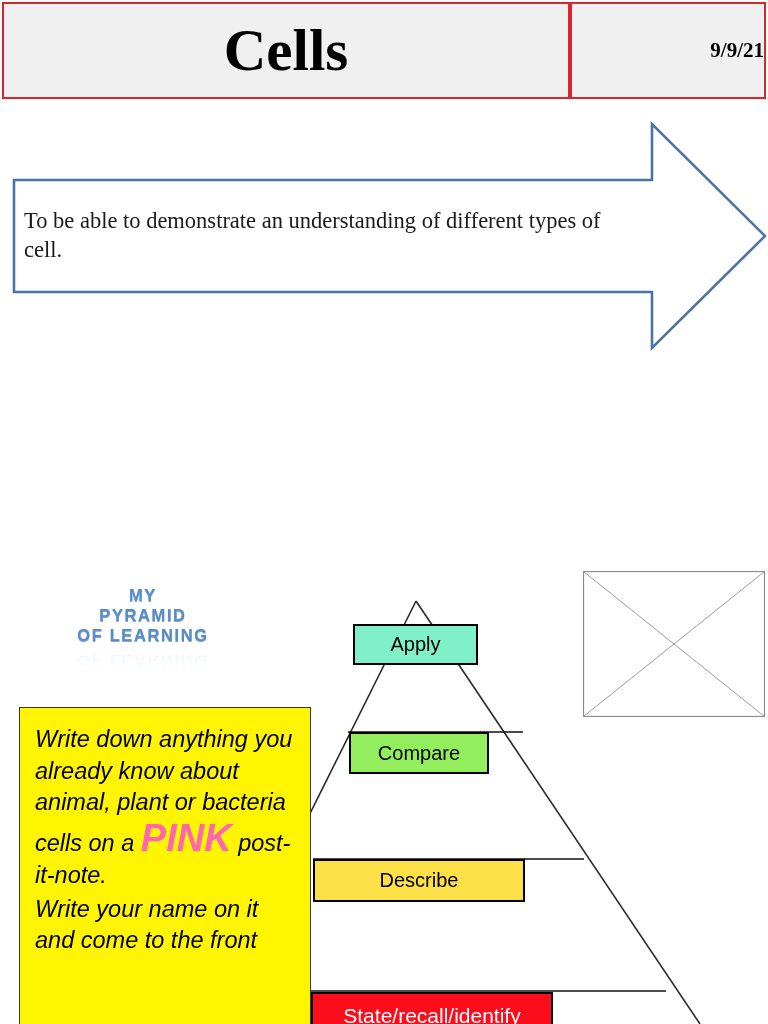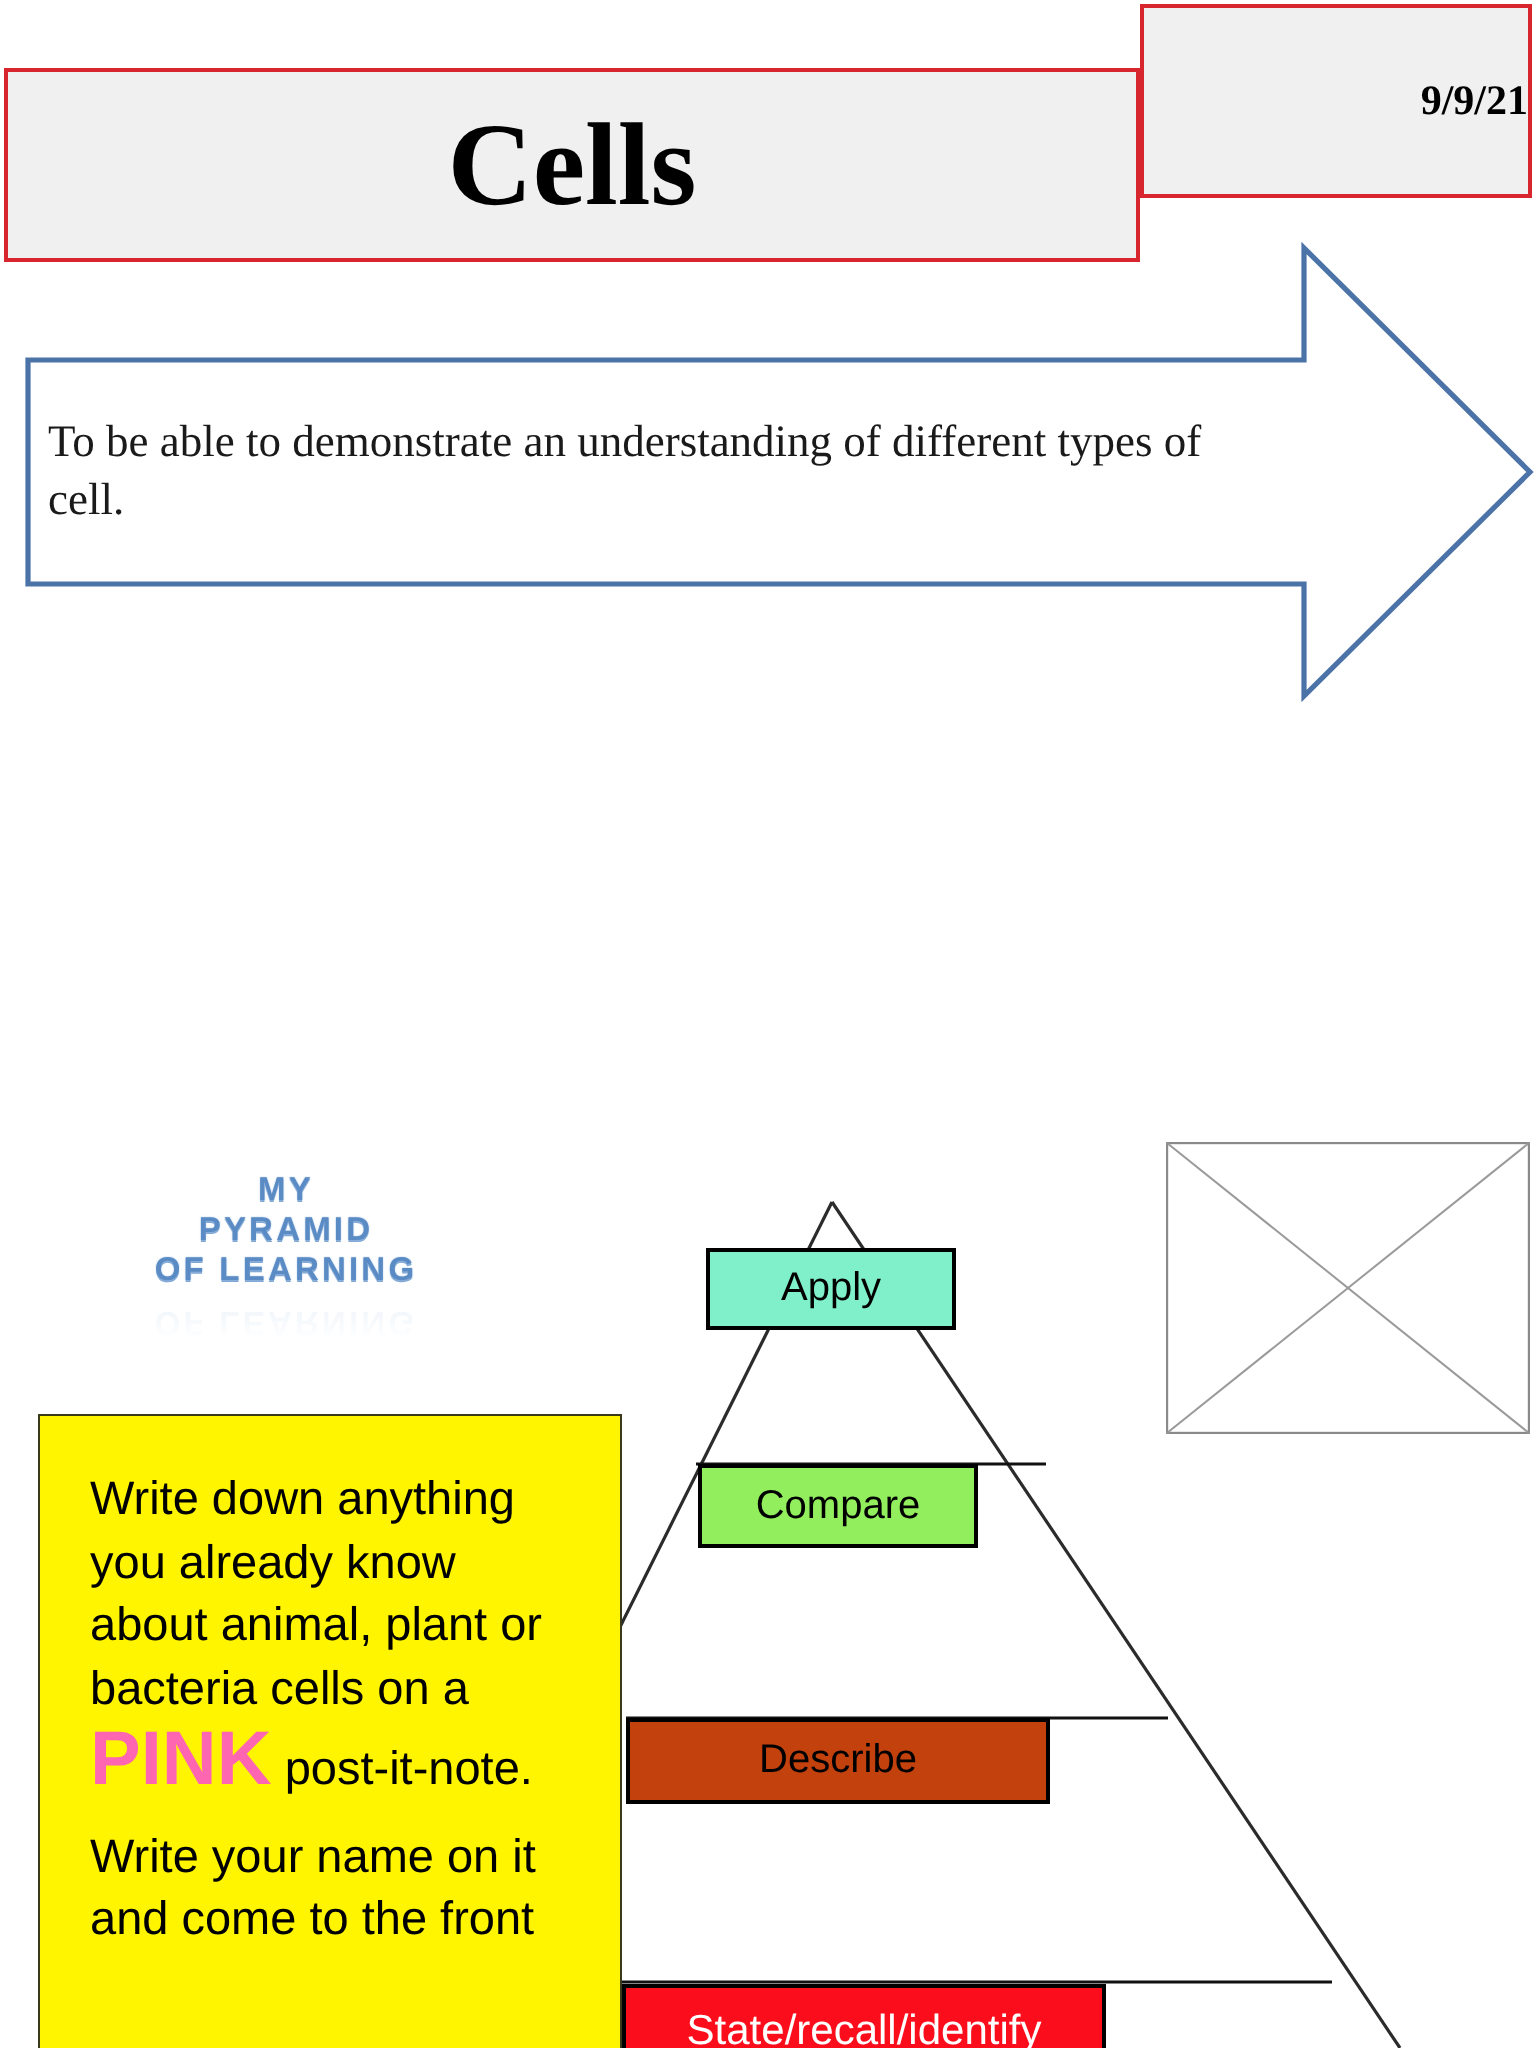--- a/index.html
+++ b/index.html
@@ -30,21 +30,20 @@
     background: #f0f0f0;
     border: 2px solid #d7262e;
     box-sizing: border-box;
     display: flex;
     align-items: center;
     justify-content: center;
   }
   #header-title-cell {
     width: 568px;
     height: 97px;
-    margin-top: 32px;
   }
   #header-date-cell {
     width: 196px;
     height: 97px;
     margin-left: 0px;
     justify-content: flex-end;
   }
   #page-title {
     font-family: "Liberation Serif", serif;
     font-weight: bold;
@@ -144,21 +143,21 @@
   #tier-apply {
     left: 353px; top: 624px; width: 125px; height: 41px;
     background: #80f0cb;
   }
   #tier-compare {
     left: 349px; top: 732px; width: 140px; height: 42px;
     background: #92ee5c;
   }
   #tier-describe {
     left: 313px; top: 859px; width: 212px; height: 43px;
-    background: #c2410c;
+    background: #fde047;
   }
   #tier-state {
     left: 311px; top: 992px; width: 242px; height: 48px;
     background: #fc0d1c;
     color: #ffffff;
     font-size: 21px;
   }
 
   
   #image-placeholder {
@@ -179,21 +178,21 @@
     box-sizing: border-box;
     background: #fff500;
     border: 1.5px solid #3a3a1a;
     padding: 14px 13px 0 13px;
     font-family: "Liberation Sans", sans-serif;
     font-size: 23.5px;
     line-height: 1.35;
     color: #000000;
     overflow: hidden;
   }
-  #instruction-note p { margin: 12px; }
+  #instruction-note p { margin: 2px; font-style: italic; }
   #note-para-2 { margin-top: 23px; }
   #note-pink {
     color: #ff66b2;
     font-weight: bold;
     font-size: 38px;
     line-height: 1.0;
     vertical-align: baseline;
   }
 </style>
 </head>

